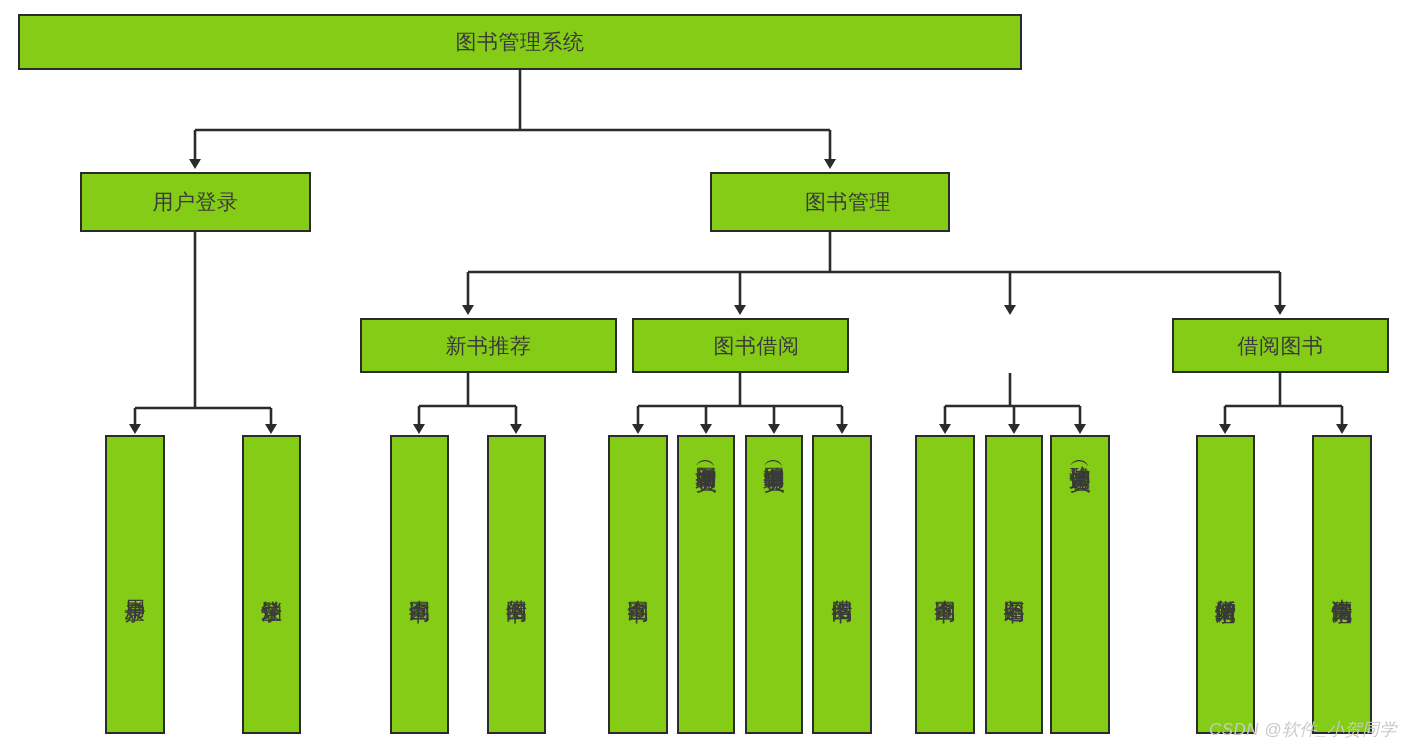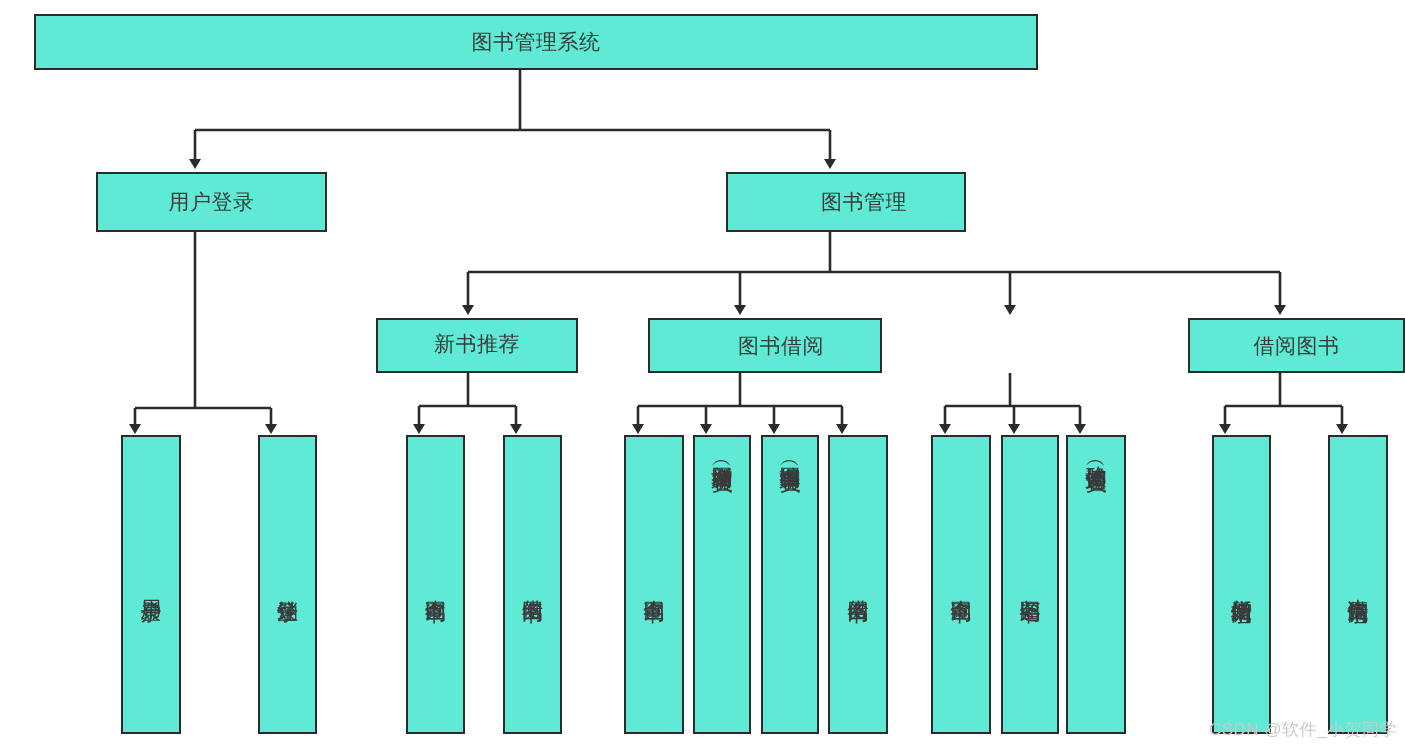--- a/index.html
+++ b/index.html
@@ -22,28 +22,27 @@
     position: absolute;
     left: 0;
     top: 0;
     width: 1405px;
     height: 747px;
     pointer-events: none;
   }
   .node {
     position: absolute;
     box-sizing: border-box;
-    background: #5eead4;
+    background: #84cc16;
     border: 2px solid #2b2b2b;
     display: flex;
     align-items: center;
     justify-content: center;
     color: #3a3a3a;
     overflow: hidden;
-    margin-left: 16px;
   }
   .node.horizontal {
     font-size: 21px;
     line-height: 1.2;
     letter-spacing: 0.5px;
   }
   .node.vertical {
     writing-mode: vertical-rl;
     text-orientation: upright;
     font-size: 21px;
@@ -63,20 +62,21 @@
   }
   #watermark {
     position: absolute;
     right: 8px;
     bottom: 6px;
     font-size: 17px;
     color: #c9c9c9;
     letter-spacing: 0.5px;
     user-select: none;
     white-space: nowrap;
+    font-style: italic;
   }
 </style>
 </head>
 <body>
 
 <div id="diagram-root">
 
   <svg id="connectors" viewBox="0 0 1405 747" xmlns="http://www.w3.org/2000/svg">
     <defs>
       <marker id="arrow" markerWidth="10" markerHeight="12" refX="1" refY="6" orient="auto" markerUnits="userSpaceOnUse">
@@ -132,25 +132,25 @@
   </div>
 
   <div class="node horizontal" style="left:80px; top:172px; width:231px; height:60px;">
     <span class="node-label">用户登录</span>
   </div>
 
   <div class="node horizontal" style="left:710px; top:172px; width:240px; height:60px;padding-left:36px;">
     <span class="node-label">图书管理</span>
   </div>
 
-  <div class="node horizontal" style="left:360px; top:318px; width:202px; height:55px;font-family:Liberation Mono, monospace;">
+  <div class="node horizontal" style="left:360px; top:318px; width:257px; height:55px;">
     <span class="node-label">新书推荐</span>
   </div>
 
-  <div class="node horizontal" style="left:632px; top:318px; width:234px; height:55px;padding-left:32px;">
+  <div class="node horizontal" style="left:632px; top:318px; width:217px; height:55px;padding-left:32px;">
     <span class="node-label">图书借阅</span>
   </div>
 
 
   <div class="node horizontal" style="left:1172px; top:318px; width:217px; height:55px;">
     <span class="node-label">借阅图书</span>
   </div>
 
   <div class="node vertical centered" style="left:105px; top:435px; width:60px; height:299px;">
     <span class="node-label">用户登录</span>

